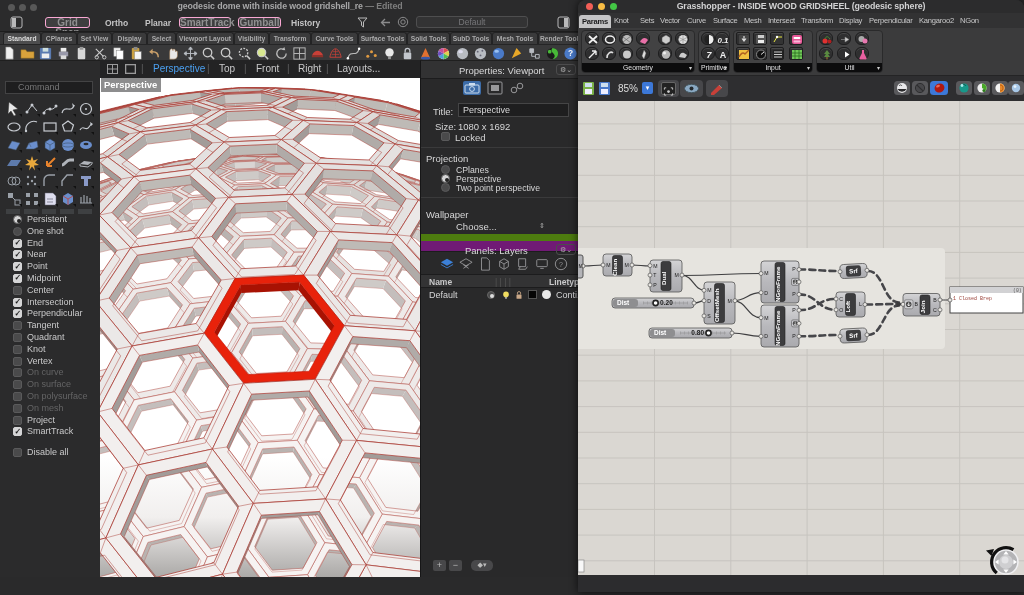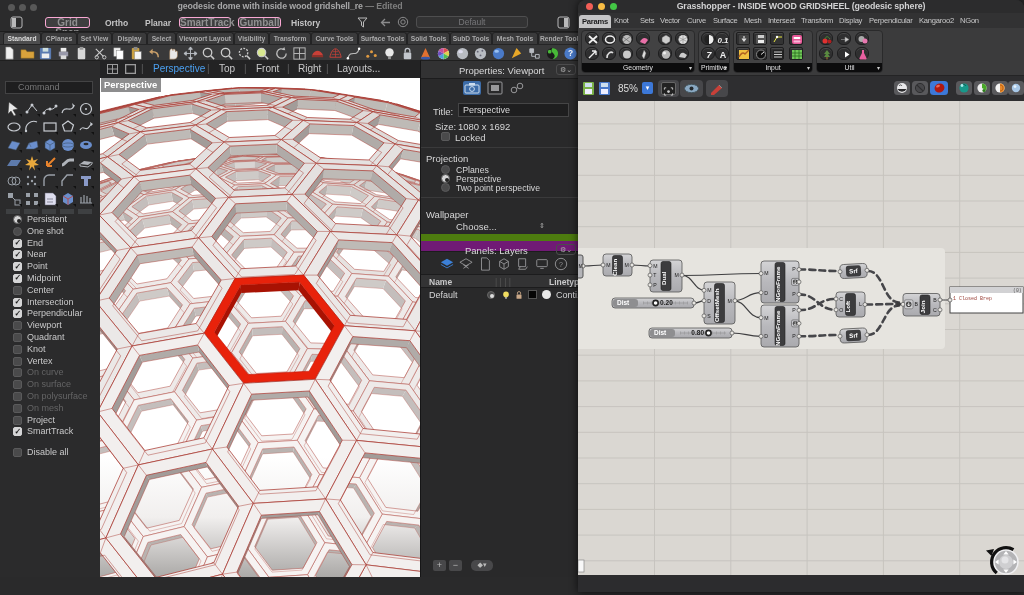--- a/index.html
+++ b/index.html
@@ -423,21 +423,21 @@
         <div class="osr">
           <div class="bx on"></div>
           <span class="lb">Intersection</span>
         </div>
         <div class="osr">
           <div class="bx on"></div>
           <span class="lb">Perpendicular</span>
         </div>
         <div class="osr">
           <div class="bx"></div>
-          <span class="lb">Viewport</span>
+          <span class="lb">Tangent</span>
         </div>
         <div class="osr">
           <div class="bx"></div>
           <span class="lb">Quadrant</span>
         </div>
         <div class="osr">
           <div class="bx"></div>
           <span class="lb">Knot</span>
         </div>
         <div class="osr">

